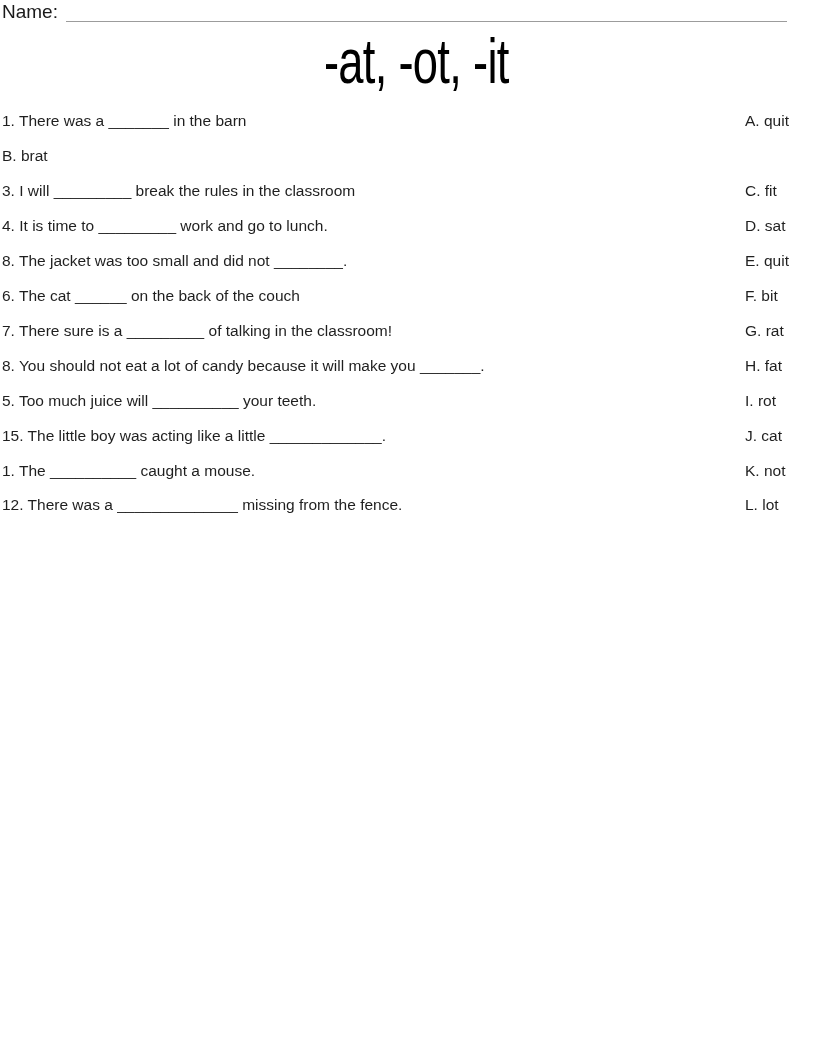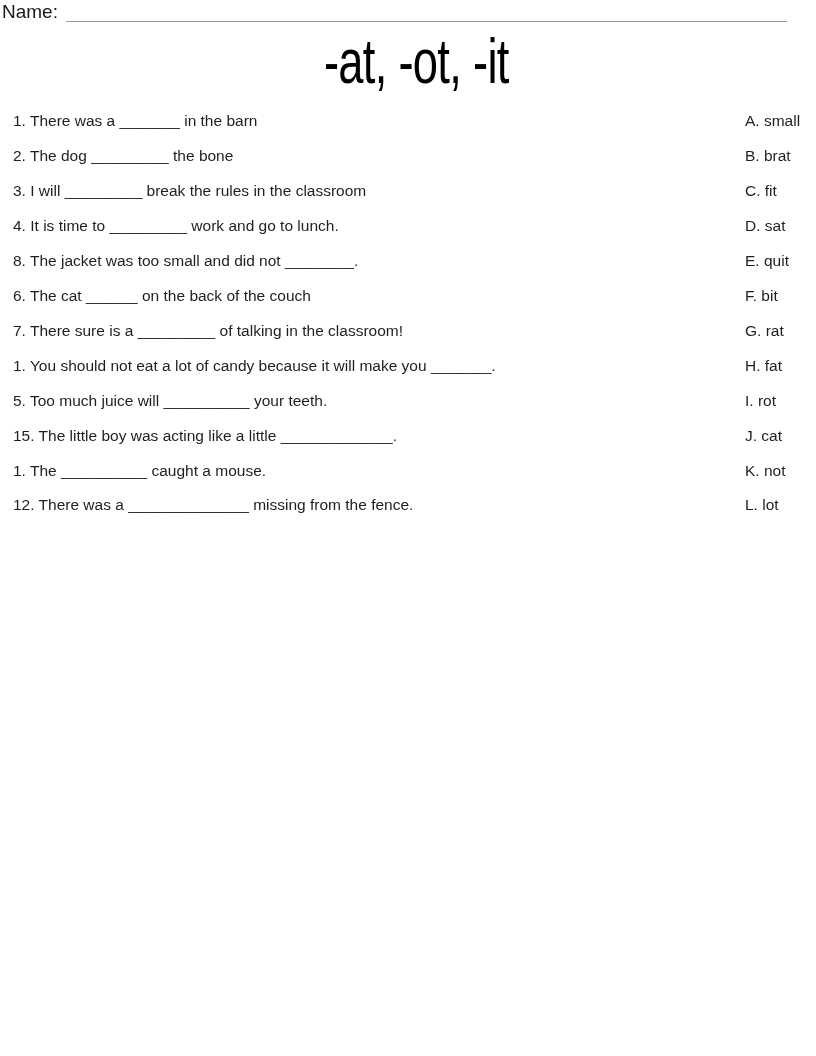--- a/index.html
+++ b/index.html
@@ -60,42 +60,41 @@
     left: 2px;
     right: 0;
   }
   .row {
     height: 34.92px;
     display: flex;
     align-items: center;
     font-size: 15.5px;
     color: #1f1f1f;
   }
-  .q { flex: 1; white-space: nowrap; margin-left: 11px; }
+  .q { flex: 1; white-space: nowrap; }
   .a { width: 71px; white-space: nowrap; }
 </style>
 </head>
 <body>
 
 <div class="name-row">
   <span class="name-label">Name:</span>
   <span class="name-line"></span>
 </div>
 
 <div class="title">
   <span class="squeeze">-at, -ot, -it</span>
 </div>
 
 <div class="rows">
   <div class="row">
     <span class="q">1. There was a _______ in the barn</span>
-    <span class="a">A. small</span>
+    <span class="a">A. quit</span>
   </div>
   <div class="row">
-    <span class="q">2. The dog _________ the bone</span>
     <span class="a">B. brat</span>
   </div>
   <div class="row">
     <span class="q">3. I will _________ break the rules in the classroom</span>
     <span class="a">C. fit</span>
   </div>
   <div class="row">
     <span class="q">4. It is time to _________ work and go to lunch.</span>
     <span class="a">D. sat</span>
   </div>
@@ -105,21 +104,21 @@
   </div>
   <div class="row">
     <span class="q">6. The cat ______ on the back of the couch</span>
     <span class="a">F. bit</span>
   </div>
   <div class="row">
     <span class="q">7. There sure is a _________ of talking in the classroom!</span>
     <span class="a">G. rat</span>
   </div>
   <div class="row">
-    <span class="q">1. You should not eat a lot of candy because it will make you _______.</span>
+    <span class="q">8. You should not eat a lot of candy because it will make you _______.</span>
     <span class="a">H. fat</span>
   </div>
   <div class="row">
     <span class="q">5. Too much juice will __________ your teeth.</span>
     <span class="a">I. rot</span>
   </div>
   <div class="row">
     <span class="q">15. The little boy was acting like a little _____________.</span>
     <span class="a">J. cat</span>
   </div>

